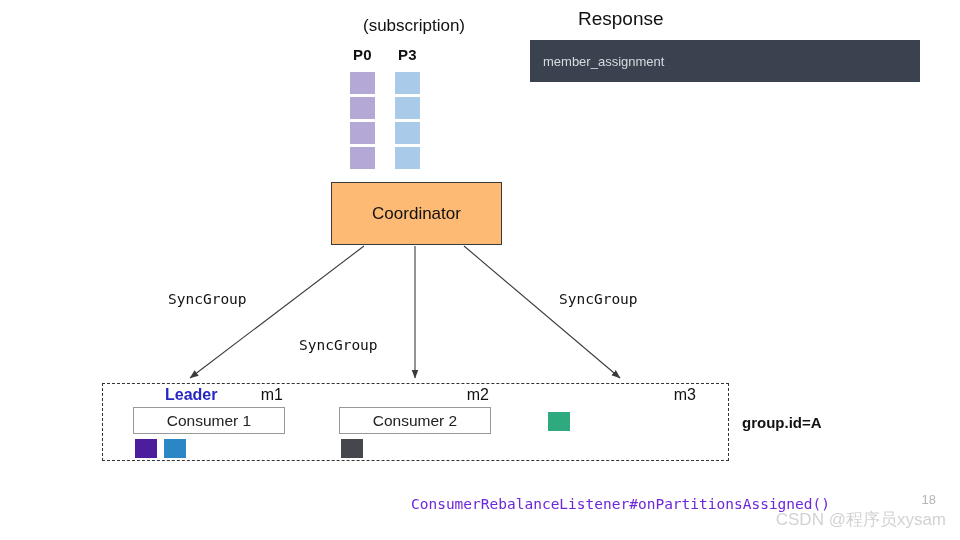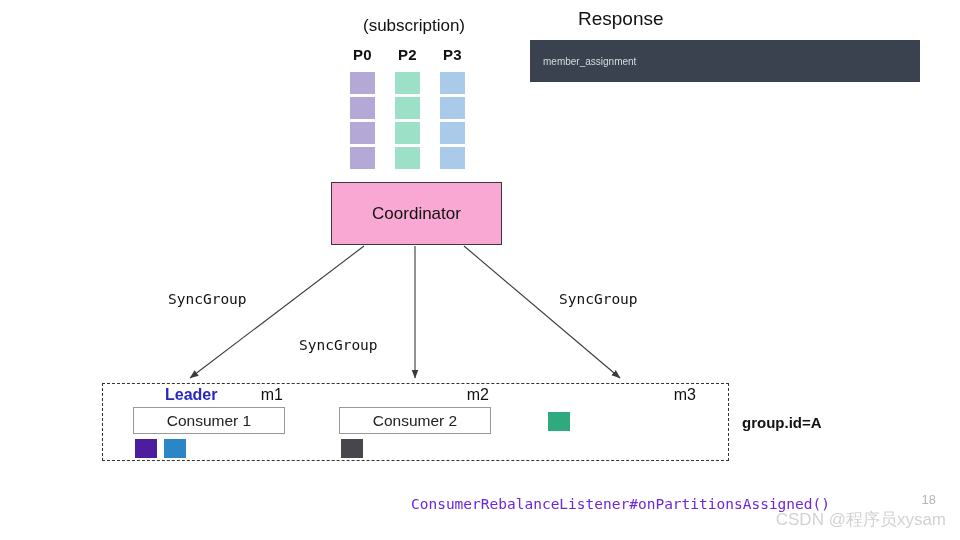--- a/index.html
+++ b/index.html
@@ -16,25 +16,25 @@
   .partition-head{font-size:15px;font-weight:bold;color:#111;margin-bottom:9px;letter-spacing:.3px;}
   .partition-cells{display:flex;flex-direction:column;gap:3px;}
   .partition-cell{width:25px;height:22px;}
 
   
   #response-title{left:538px;top:8px;font-size:19px;color:#111;margin-left:40px;}
   #response-box{
     left:530px;top:40px;width:390px;height:42px;background:#39424e;
     display:flex;align-items:center;
   }
-  #response-box-text{color:#d7dbe0;font-size:10px;padding-left:13px;}
+  #response-box-text{color:#d7dbe0;font-size:13px;padding-left:13px;}
 
   
   #coordinator-box{
-    left:331px;top:182px;width:169px;height:61px;background:#f9a8d4;
+    left:331px;top:182px;width:169px;height:61px;background:#fdba74;
     border:1.3px solid #3a3a3a;display:flex;align-items:center;justify-content:center;
   }
   #coordinator-label{font-size:17px;color:#111;}
 
   
   #arrow-layer{left:0;top:0;width:960px;height:540px;pointer-events:none;}
 
   
   .syncgroup-label{font-family:"DejaVu Sans Mono", monospace;font-size:14.5px;color:#111;white-space:nowrap;}
   #syncgroup-left{left:168px;top:291px;}
@@ -77,29 +77,20 @@
 <div class="abs" id="subscription-label">(subscription)</div>
 
 <div class="abs" id="partition-grid">
     <div class="partition-col">
       <div class="partition-head">P0</div>
       <div class="partition-cells">
         <div class="partition-cell" style="background: rgb(179, 168, 214);"></div>
         <div class="partition-cell" style="background: rgb(179, 168, 214);"></div>
         <div class="partition-cell" style="background: rgb(179, 168, 214);"></div>
         <div class="partition-cell" style="background: rgb(179, 168, 214);"></div>
-      </div>
-    </div>
-    <div class="partition-col">
-      <div class="partition-head">P2</div>
-      <div class="partition-cells">
-        <div class="partition-cell" style="background: rgb(156, 224, 200);"></div>
-        <div class="partition-cell" style="background: rgb(156, 224, 200);"></div>
-        <div class="partition-cell" style="background: rgb(156, 224, 200);"></div>
-        <div class="partition-cell" style="background: rgb(156, 224, 200);"></div>
       </div>
     </div>
     <div class="partition-col">
       <div class="partition-head">P3</div>
       <div class="partition-cells">
         <div class="partition-cell" style="background: rgb(169, 203, 233);"></div>
         <div class="partition-cell" style="background: rgb(169, 203, 233);"></div>
         <div class="partition-cell" style="background: rgb(169, 203, 233);"></div>
         <div class="partition-cell" style="background: rgb(169, 203, 233);"></div>
       </div>

